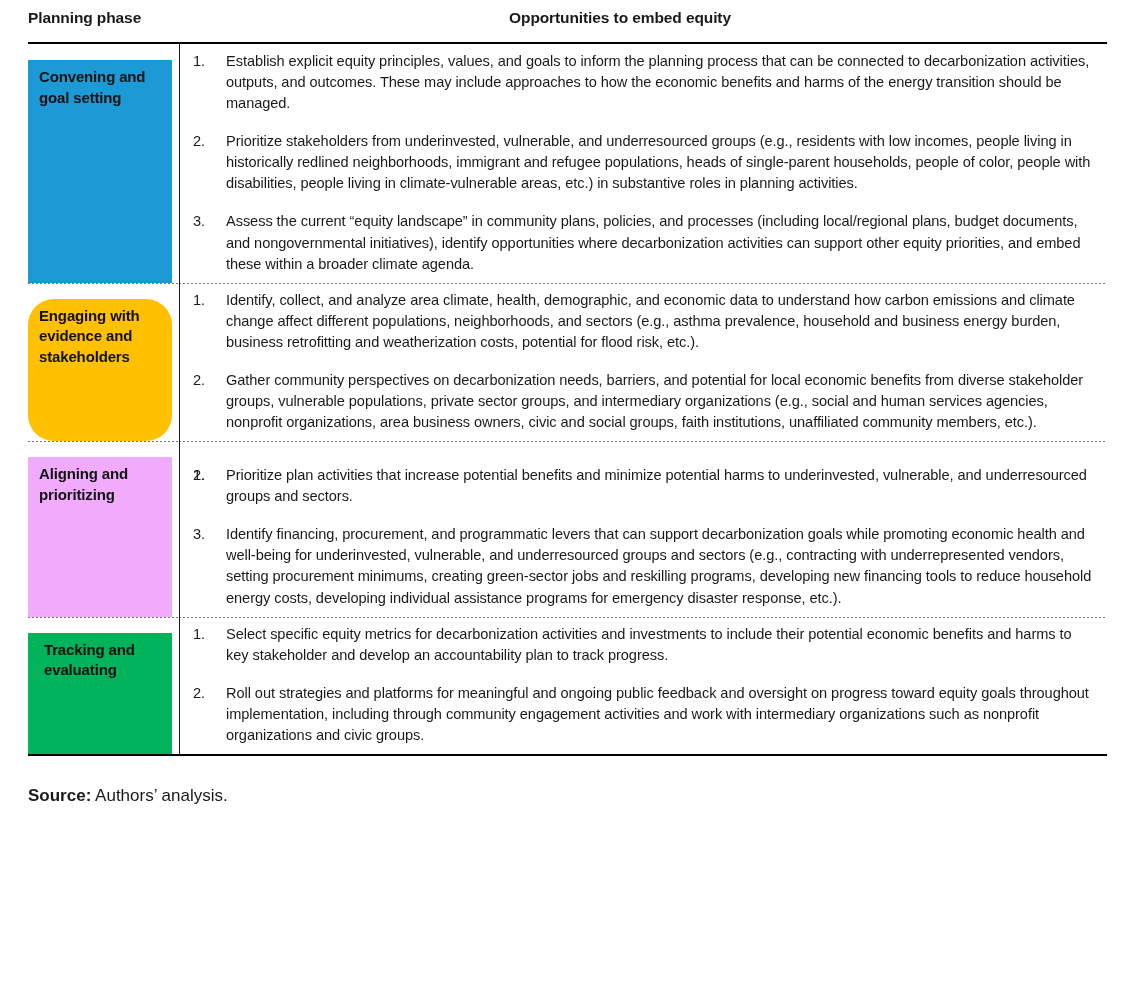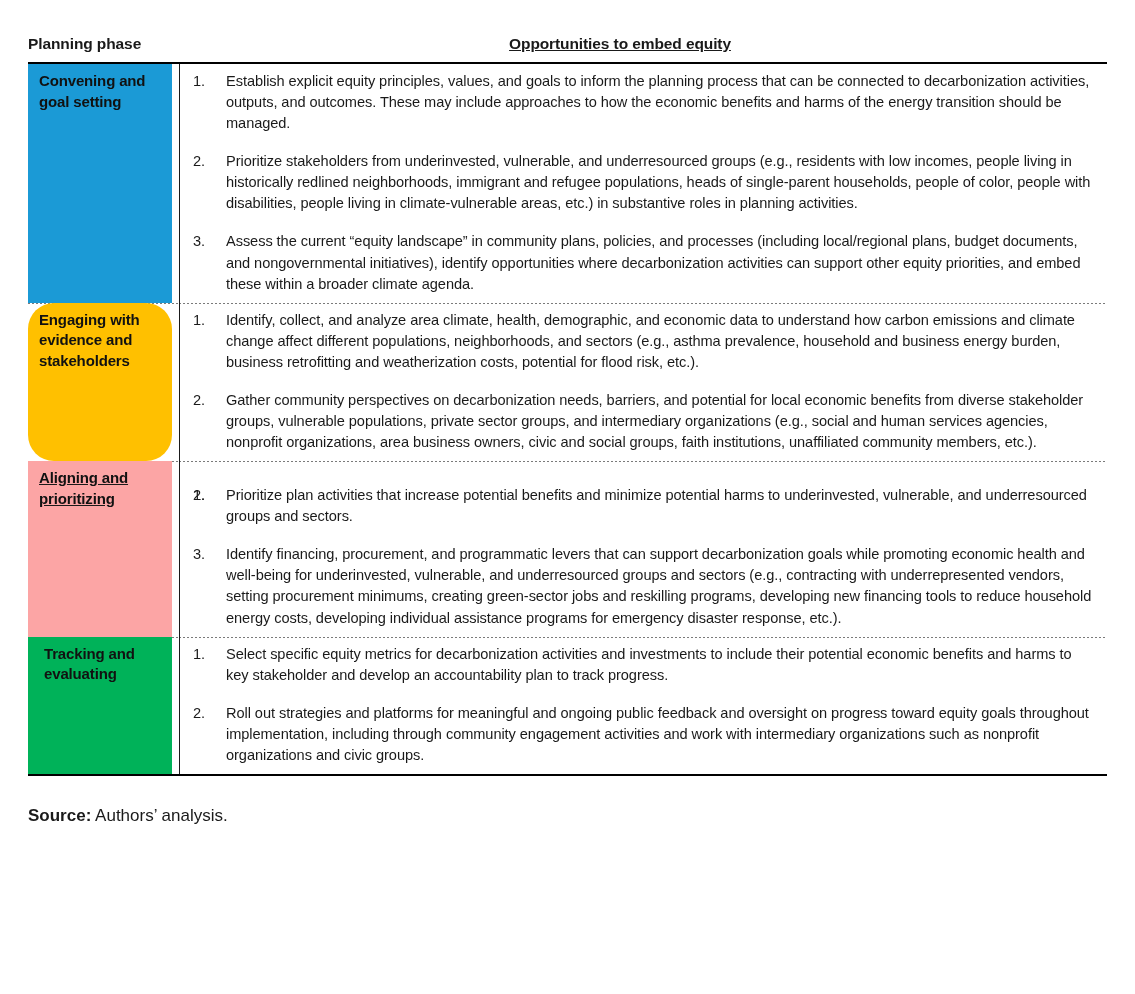--- a/index.html
+++ b/index.html
@@ -19,43 +19,42 @@
     position: relative;
     width: 1135px;
     height: 994px;
     box-sizing: border-box;
     padding: 0 28px;
   }
 
   
   .table-header {
     display: flex;
-    align-items: center;
+    align-items: flex-start;
     height: 30px;
-    padding-top: 30px;
+    padding-top: 10px;
   }
   .th-phase {
     width: 151px;
     flex: 0 0 151px;
     font-size: 15.5px;
     font-weight: bold;
     letter-spacing: -0.1px;
     line-height: 1;
     padding-bottom: 2px;
   }
   .th-opportunities {
     flex: 1 1 auto;
     text-align: center;
     font-size: 15.5px;
     font-weight: bold;
     letter-spacing: -0.1px;
     line-height: 1;
     padding-bottom: 2px;
     padding-right: 46px;
-    text-decoration: underline;
   }
 
   .rule-top {
     height: 0;
     border-top: 2.5px solid #000000;
     margin-top: 2px;
   }
   .rule-bottom {
     height: 0;
     border-top: 2.5px solid #000000;
@@ -95,21 +94,21 @@
 
   .phase-cell {
     position: relative;
     flex: 0 0 151px;
     width: 151px;
     box-sizing: border-box;
   }
   .phase-swatch {
     position: absolute;
     left: 0;
-    top: 0;
+    top: 16px;
     bottom: 0;
     width: 144px;
     box-sizing: border-box;
     padding: 7px 0 0 11px;
   }
   .phase-label {
     font-size: 15px;
     font-weight: bold;
     line-height: 1.38;
     letter-spacing: -0.15px;
@@ -199,21 +198,21 @@
         </div>
         <div class="content-cell">
           <ol class="items">
             <li><span class="marker">1.</span><span class="text">Identify, collect, and analyze area climate, health, demographic, and economic data to understand how carbon emissions and climate change affect different populations, neighborhoods, and sectors (e.g., asthma prevalence, household and business energy burden, business retrofitting and weatherization costs, potential for flood risk, etc.).</span></li>
             <li><span class="marker">2.</span><span class="text">Gather community perspectives on decarbonization needs, barriers, and potential for local economic benefits from diverse stakeholder groups, vulnerable populations, private sector groups, and intermediary organizations (e.g., social and human services agencies, nonprofit organizations, area business owners, civic and social groups, faith institutions, unaffiliated community members, etc.).</span></li>
           </ol>
         </div>
       </div>
       <div class="row">
         <div class="phase-cell">
-          <div class="phase-swatch" style="background: #fca5a5; text-decoration: underline;">
+          <div class="phase-swatch" style="background: #f0abfc;">
             <span class="phase-label">Aligning and prioritizing</span>
           </div>
         </div>
         <div class="content-cell">
           <ol class="items">
             <li><span class="marker">1.</span></li>
             <li><span class="marker">2.</span><span class="text">Prioritize plan activities that increase potential benefits and minimize potential harms to underinvested, vulnerable, and underresourced groups and sectors.</span></li>
             <li><span class="marker">3.</span><span class="text">Identify financing, procurement, and programmatic levers that can support decarbonization goals while promoting economic health and well-being for underinvested, vulnerable, and underresourced groups and sectors (e.g., contracting with underrepresented vendors, setting procurement minimums, creating green-sector jobs and reskilling programs, developing new financing tools to reduce household energy costs, developing individual assistance programs for emergency disaster response, etc.).</span></li>
           </ol>
         </div>

